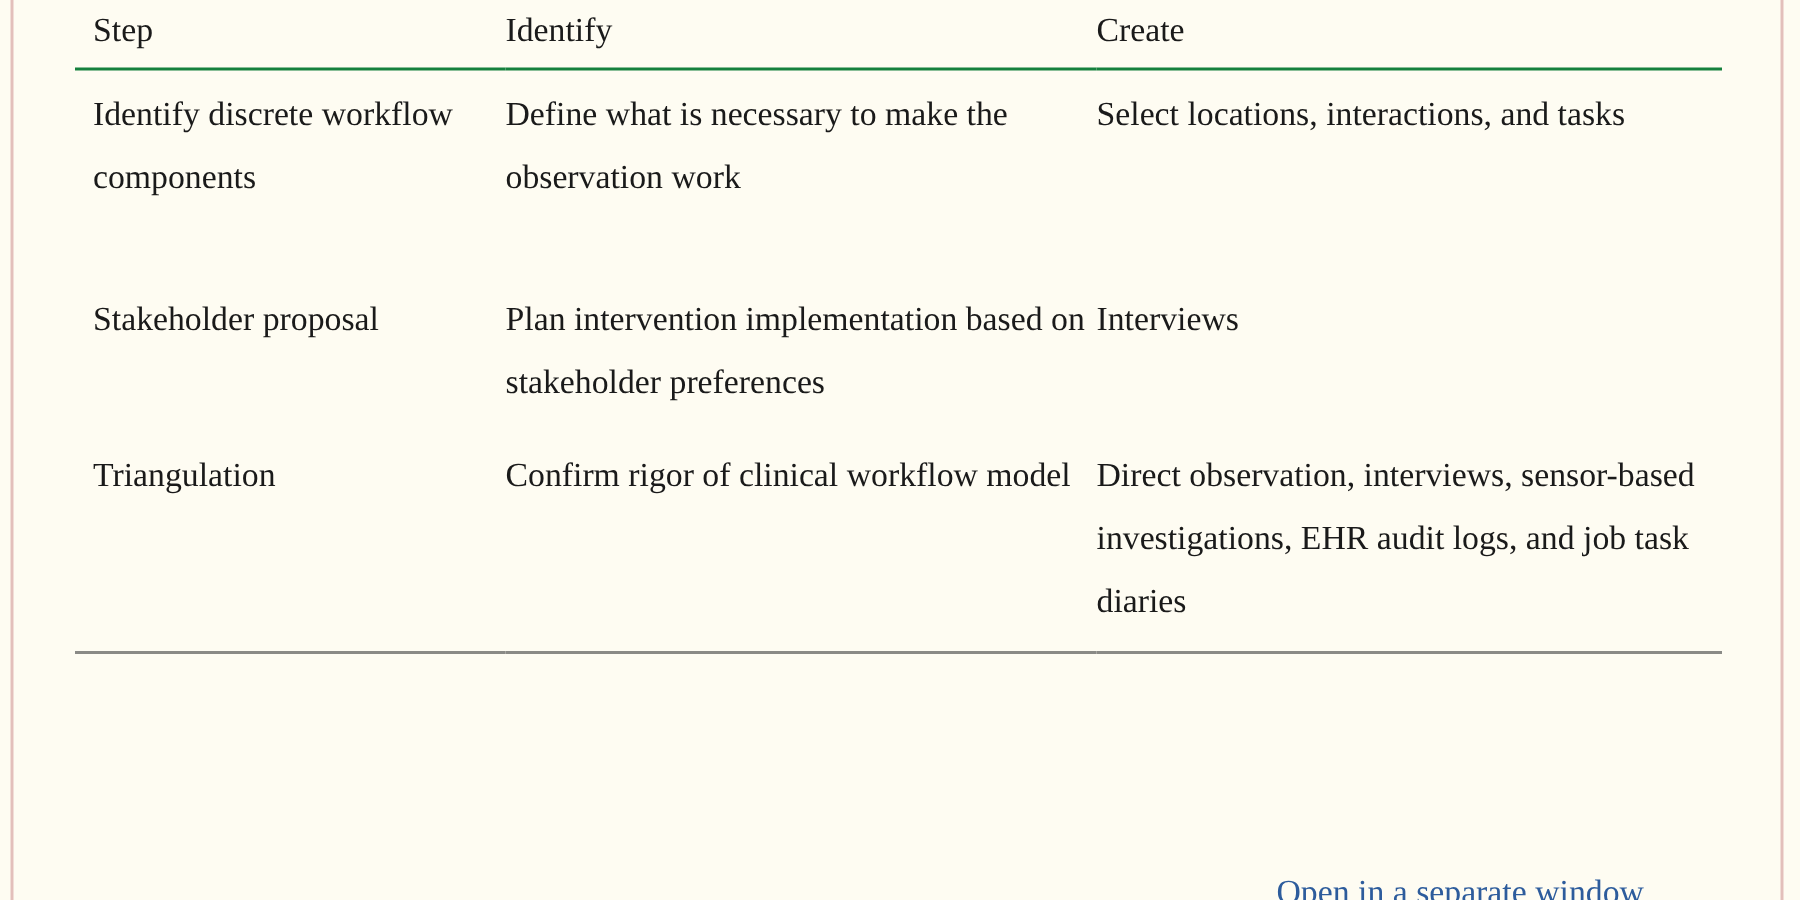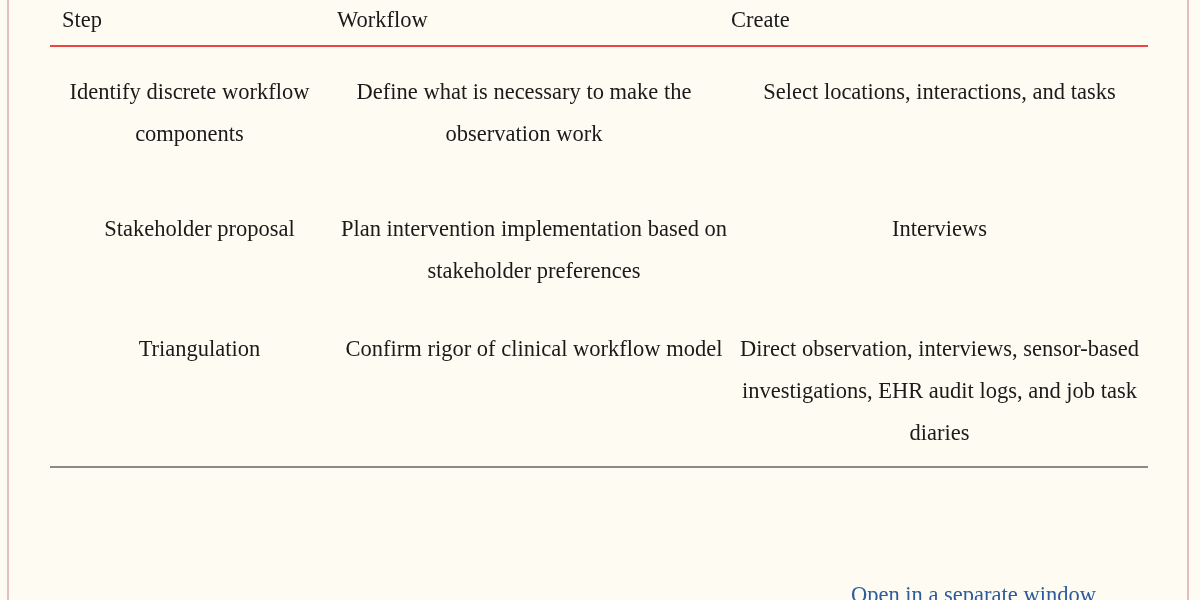--- a/index.html
+++ b/index.html
@@ -21,23 +21,23 @@
       border-collapse: collapse;
       font-size: 22.5px;
     }
     .tbl th, .tbl td {
       text-align: left; vertical-align: top;
       font-weight: normal;
       padding: 0;
     }
     .tbl th {
       height: 45px; line-height: 40px;
-      border-bottom: 2px solid #ef4444;
+      border-bottom: 2px solid #15803d;
     }
-    .tbl td { line-height: 42px; padding-top: 24px; padding-bottom: 12px; text-align: center; }
+    .tbl td { line-height: 42px; padding-top: 8px; padding-bottom: 12px; }
     .c1 { width: 255px; padding-left: 12px !important; }
     .c2 { width: 374px; }
     .c3 { }
     .tbl tbody tr:last-child td { border-bottom: 2px solid #8a8a86; }
     sup { font-size: 14px; line-height: 0; position: relative; top: -2px; }
     .link {
       position: absolute; left: 851px; top: 582px;
       color: #2d5c9c; font-size: 22.5px; text-decoration: none;
       font-family: "Liberation Serif", "DejaVu Serif", serif;
       white-space: nowrap;
@@ -45,21 +45,21 @@
   </style>
 </head>
 <body>
 
 <div class="frame"></div>
 
 <table class="tbl">
   <thead>
     <tr>
       <th class="c1">Step</th>
-      <th class="c2">Workflow</th>
+      <th class="c2">Identify</th>
       <th class="c3">Create</th>
     </tr>
   </thead>
   <tbody>
     <tr style="height:138px">
       <td class="c1" style="padding-right:20px">Identify discrete workflow components</td>
       <td class="c2" style="padding-right:20px">Define what is necessary to make the observation work</td>
       <td class="c3">Select locations, interactions, and tasks</td>
     </tr>
     <tr style="height:92px">

